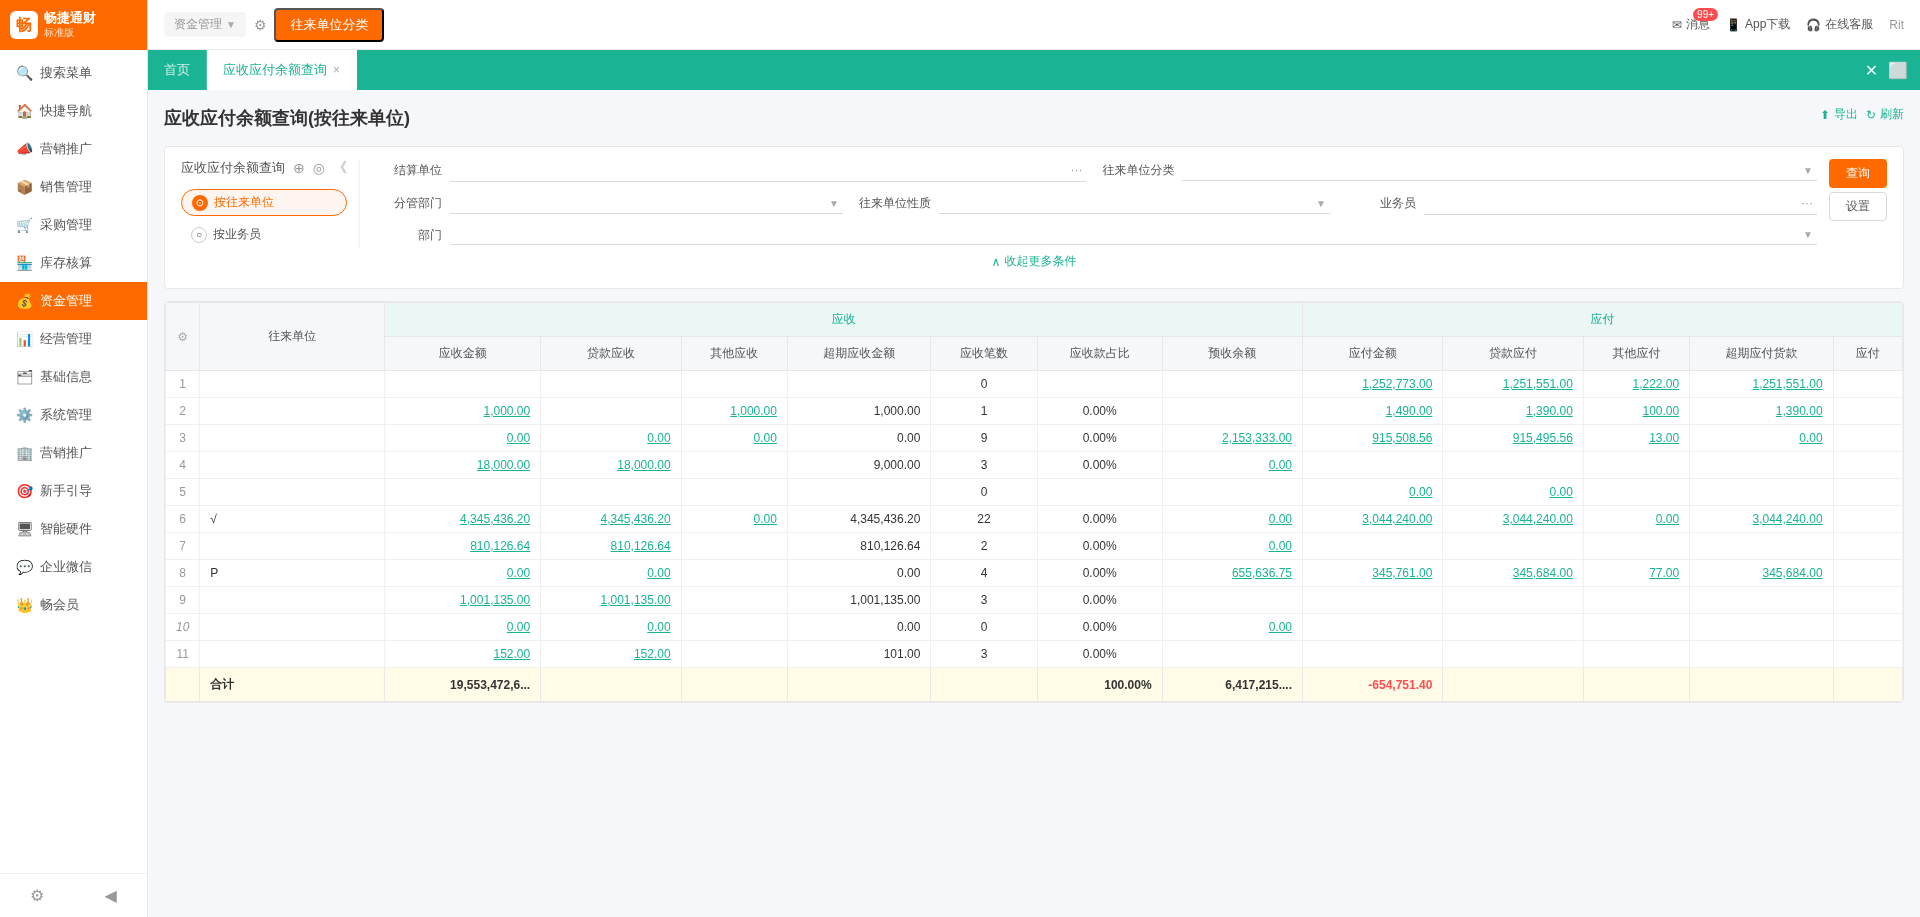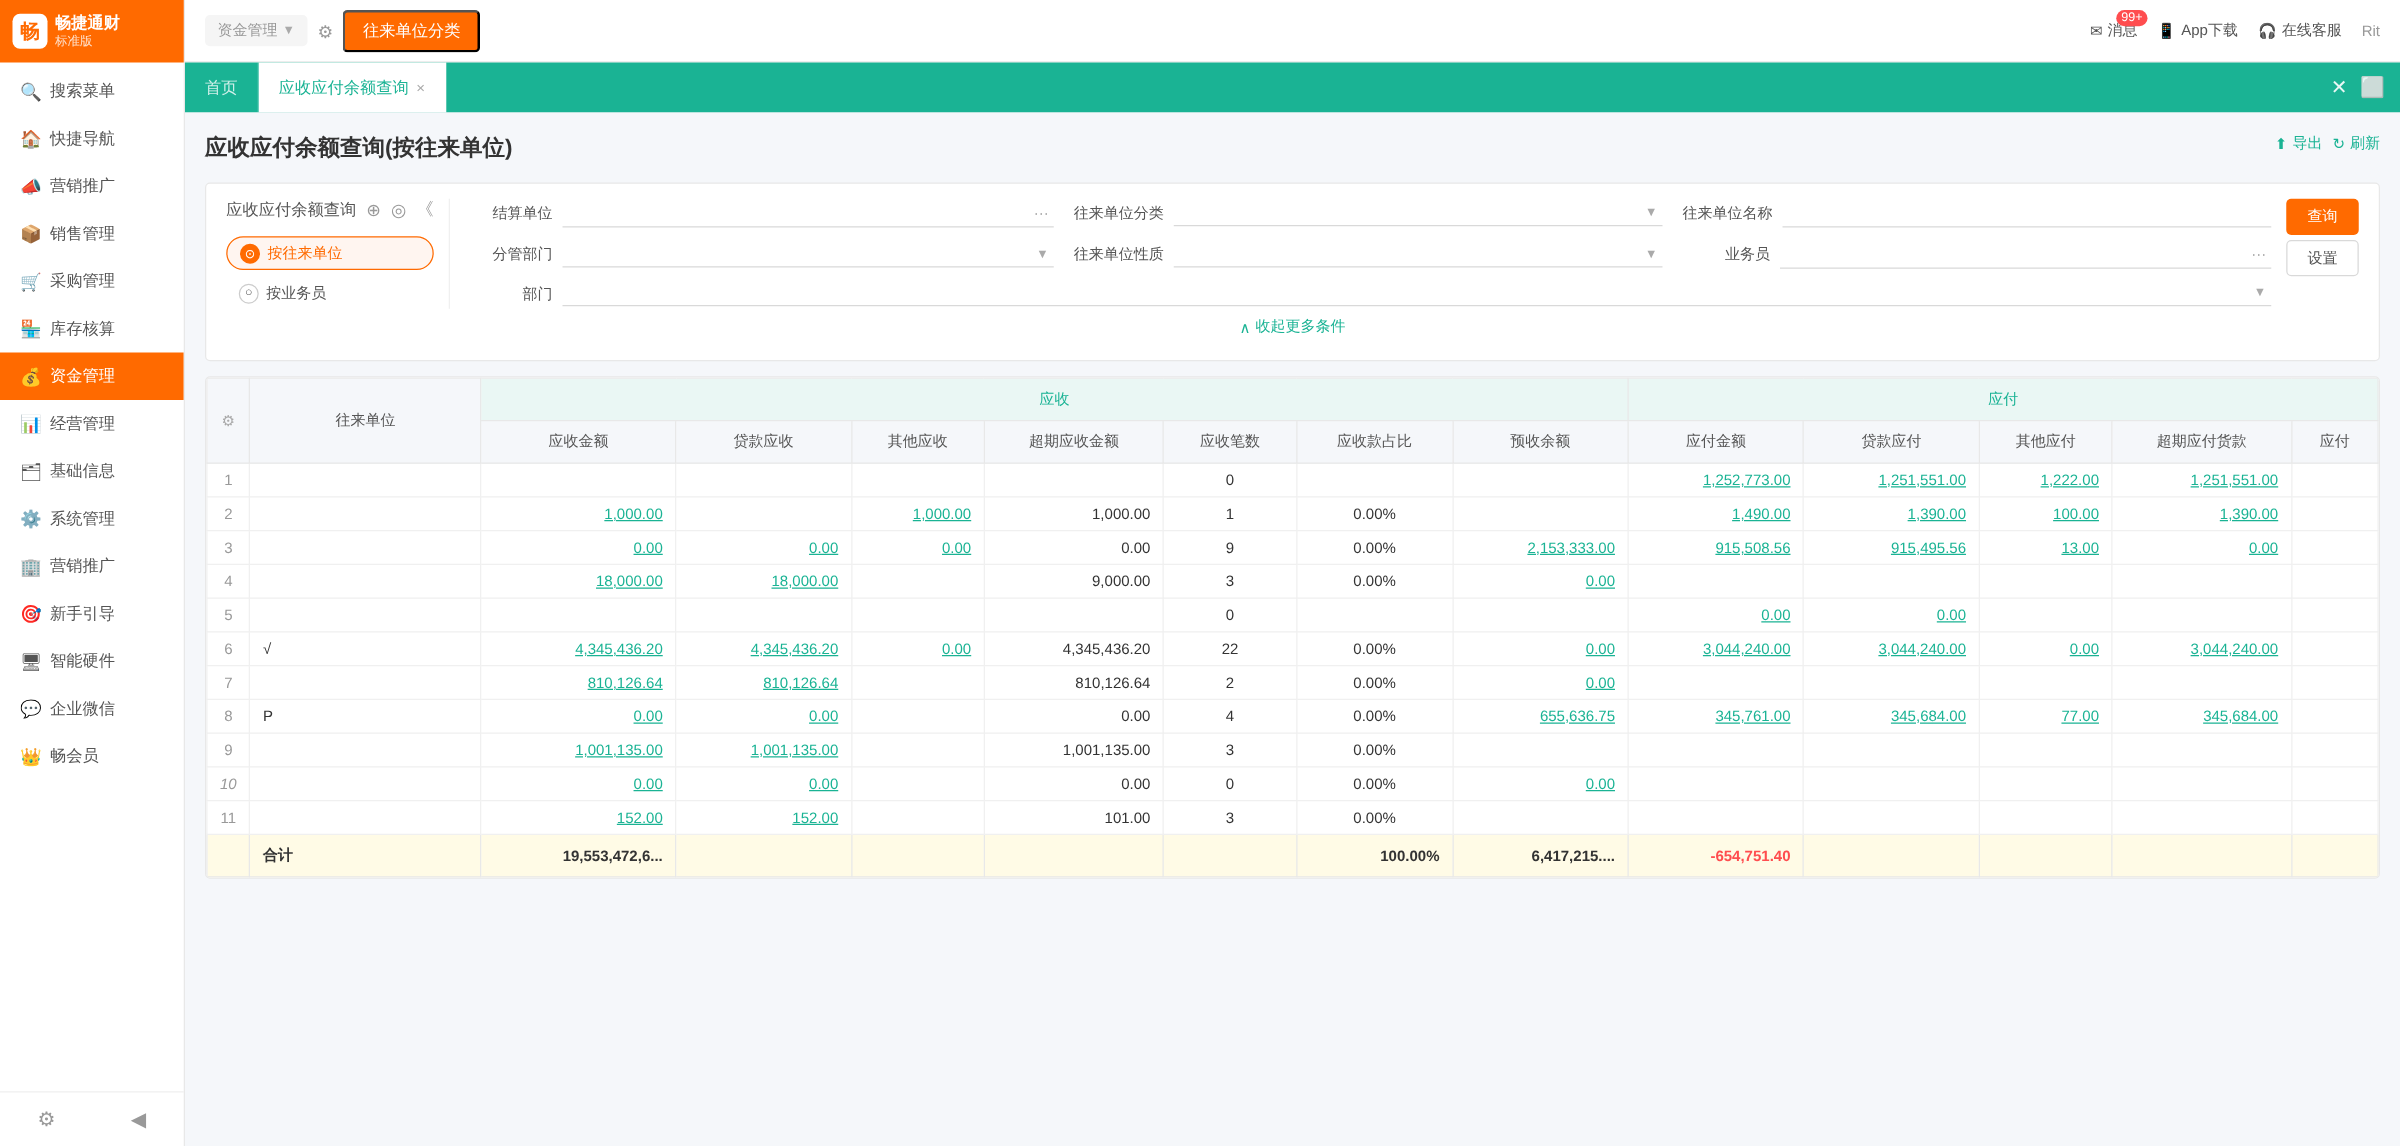--- a/index.html
+++ b/index.html
@@ -256,24 +256,20 @@
               <div class="search-input" style="display:flex;justify-content:flex-end;min-width:200px;">
                 <span class="search-dots">···</span>
               </div>
             </div>
             <div class="search-field">
               <span class="search-label">往来单位分类</span>
               <div class="search-select" style="min-width:180px;">
                 <span></span>
                 <span class="chevron">▼</span>
               </div>
-            </div>
-            <div class="search-field">
-              <span class="search-label">往来单位名称</span>
-              <input class="search-input" type="text" style="min-width: 200px;">
             </div>
           </div>
 
           <div class="search-row" style="margin-bottom:10px;">
             <div class="search-field">
               <span class="search-label">分管部门</span>
               <div class="search-select" style="min-width:200px;">
                 <span></span>
                 <span class="chevron">▼</span>
               </div>

